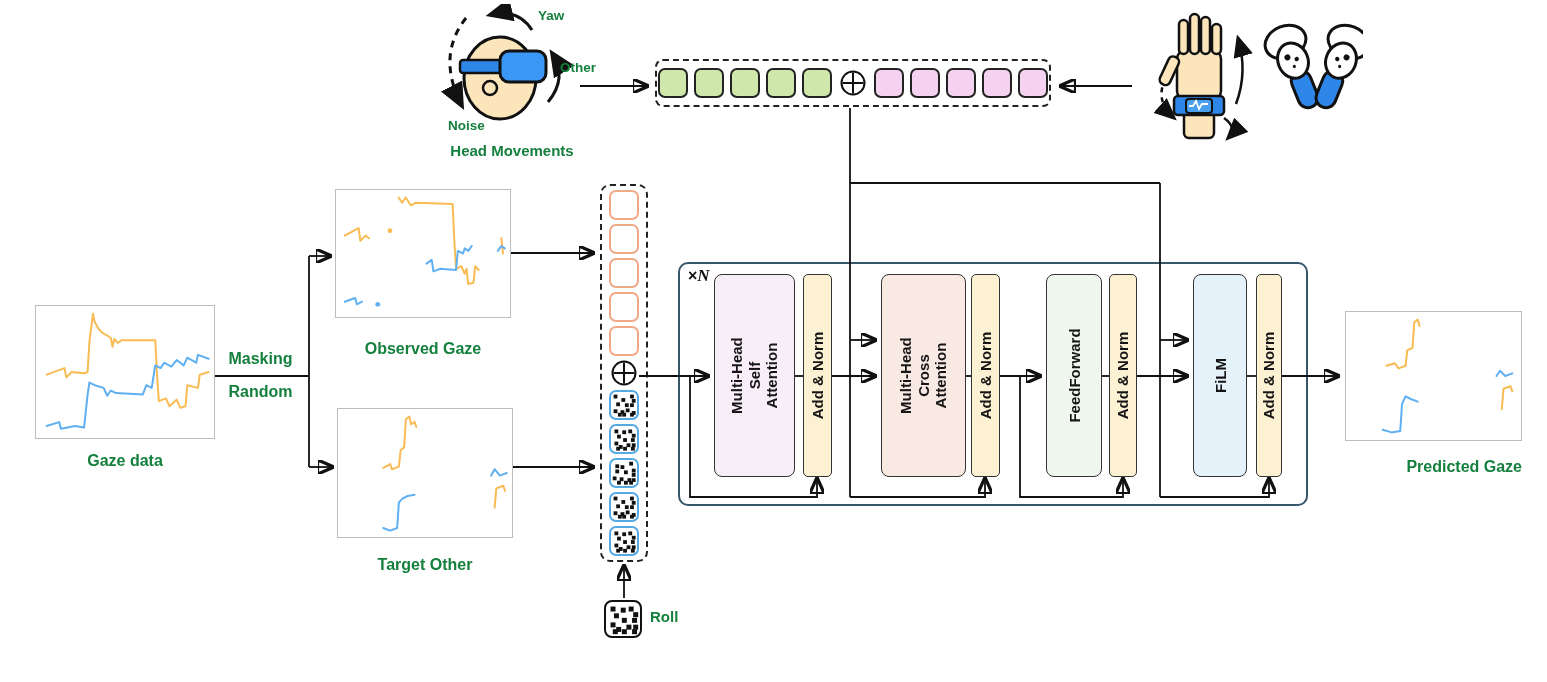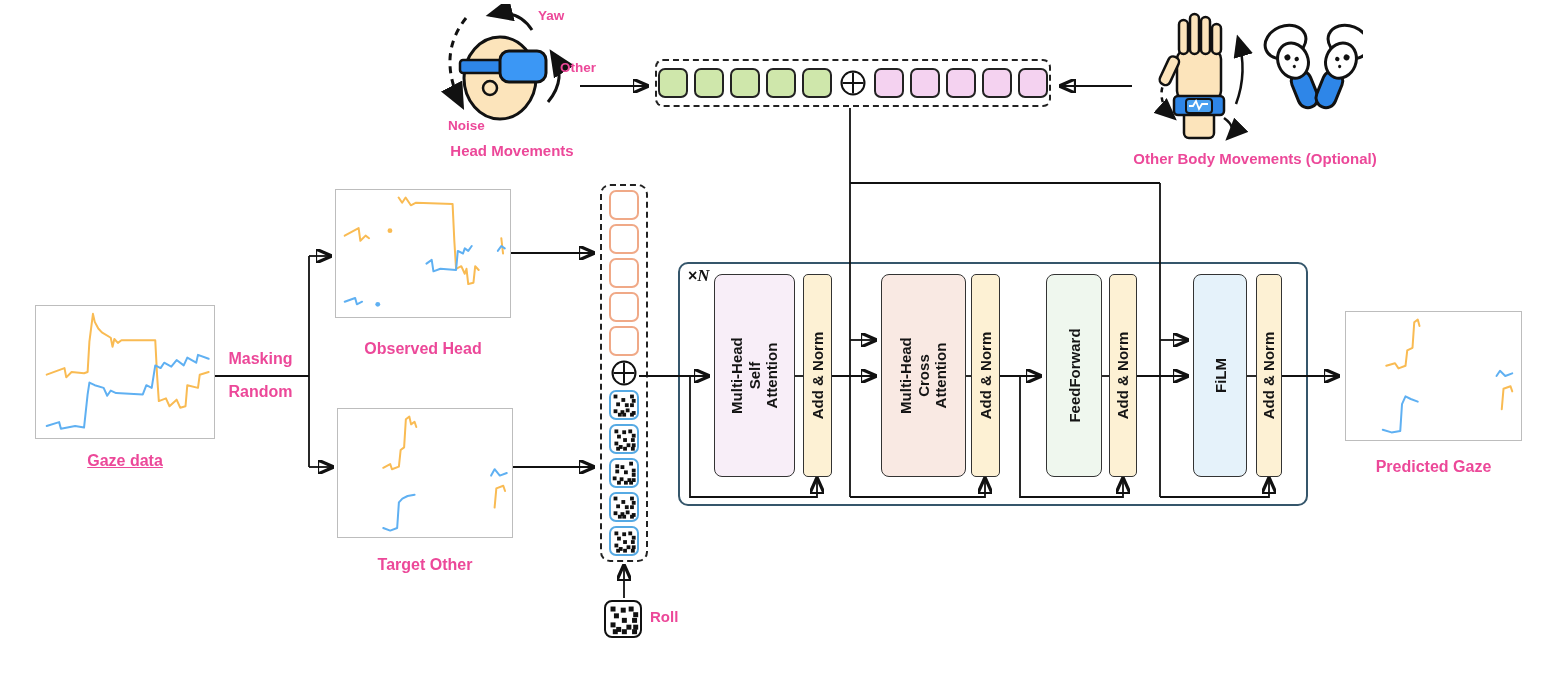--- a/index.html
+++ b/index.html
@@ -1,18 +1,18 @@
 <!DOCTYPE html>
 <html><head>
 <meta charset="utf-8">
 <style>
   html,body{margin:0;padding:0;background:#fff;font-family:"Liberation Sans",sans-serif;color:#111;}
   #canvas{position:relative;width:1547px;height:682px;background:#fff;overflow:hidden;}
   .abs{position:absolute;}
-  .lbl{position:absolute;font-weight:700;font-size:16px;color:#ec4899;text-align:center;}
+  .lbl{position:absolute;font-weight:700;font-size:16px;color:#15803d;text-align:center;}
   .lbl.sm{font-size:13.5px;}
   
   .plot{position:absolute;background:#fff;border:1px solid #bdbdbd;box-sizing:border-box;}
   .plot svg{width:100%;height:100%;display:block;}
   
   .seq-box{position:absolute;left:655px;top:59px;width:396px;height:48px;border:2px dashed #222;
            border-radius:8px;display:flex;align-items:center;justify-content:center;box-sizing:border-box;}
   .hstack{display:flex;flex-direction:row;align-items:center;gap:6px;}
   .vstack{display:flex;flex-direction:column;align-items:center;gap:4px;}
   .tok{width:30px;height:30px;border-radius:7px;border:2px solid #222;box-sizing:border-box;background:#fff;flex:0 0 auto;}
@@ -113,66 +113,65 @@
       <g transform="translate(190,62) rotate(22)">
         <ellipse cx="0" cy="-28" rx="21" ry="16" fill="#fff" stroke="#111" stroke-width="3"></ellipse>
         <rect x="-10" y="4" width="20" height="38" rx="10" fill="#2e86e8" stroke="#111" stroke-width="3"></rect>
         <ellipse cx="0" cy="-8" rx="15" ry="18" fill="#fff" stroke="#111" stroke-width="3"></ellipse>
         <circle cx="4" cy="-13" r="3" fill="#111"></circle>
         <circle cx="-4" cy="-8" r="2.2" fill="#111"></circle>
         <circle cx="1" cy="-2" r="1.6" fill="#111"></circle>
       </g>
     </g>
   </svg>
-  <div class="lbl" style="left:1085px;top:150px;width:340px;font-size:15px;">Other Body Movements (Optional)</div>
 
   <div class="plot" style="left:35px;top:305px;width:180px;height:134px;">
     <svg viewBox="0 0 100 74" preserveAspectRatio="none">
         <polyline points="6.0,38.5 16.0,34.8 17.0,40.0 20.0,37.0 27.0,37.7 29.0,37.0 30.0,20.0 32.0,4.4 33.0,8.9 35.0,12.6 37.0,14.8 42.0,17.8 43.0,22.9 44.0,18.5 46.0,20.7 48.0,19.2 67.0,19.2 68.0,38.5 69.0,53.3 73.0,51.8 75.0,56.2 79.0,52.5 81.0,57.0 84.0,56.2 85.0,44.4 91.0,45.9 92.0,38.5 97.0,37.0" fill="none" stroke="#f9bb53" stroke-width="2" stroke-linejoin="round" stroke-linecap="round" vector-effect="non-scaling-stroke"></polyline>
         <polyline points="6.0,67.3 13.0,65.1 14.0,68.8 22.0,67.3 27.0,68.1 29.0,49.6 30.0,42.9 33.0,44.4 38.0,45.9 40.0,50.3 42.0,47.4 45.0,48.8 60.0,49.6 62.0,44.4 65.0,45.9 67.0,33.3 70.0,34.8 72.0,31.8 76.0,34.0 79.0,30.3 83.0,33.3 85.0,28.9 90.0,31.8 91.0,27.4 97.0,29.6" fill="none" stroke="#5fb0f2" stroke-width="2" stroke-linejoin="round" stroke-linecap="round" vector-effect="non-scaling-stroke"></polyline>
       </svg>
   </div>
-  <div class="lbl" style="left:35px;top:452px;width:180px;text-decoration:underline;">Gaze data</div>
+  <div class="lbl" style="left:35px;top:452px;width:180px;">Gaze data</div>
 
   <div class="lbl" style="left:213px;top:350px;width:95px;">Masking</div>
   <div class="lbl" style="left:213px;top:383px;width:95px;">Random</div>
 
   <div class="plot" style="left:335px;top:189px;width:176px;height:129px;">
     <svg viewBox="0 0 100 74" preserveAspectRatio="none">
         <polyline points="5.0,26.6 13.0,22.2 14.0,29.6 17.0,26.6 19.0,28.1" fill="none" stroke="#f9bb53" stroke-width="2" stroke-linejoin="round" stroke-linecap="round" vector-effect="non-scaling-stroke"></polyline>
         <circle cx="31" cy="23.68" r="1.4" fill="#f9bb53"></circle>
         <polyline points="36.0,4.4 38.0,7.4 40.0,4.4 43.0,8.9 46.0,7.4 67.0,8.1 68.0,29.6 69.0,45.9 72.0,44.4 74.0,48.8 75.0,45.9 76.0,54.8 79.0,54.0 80.0,44.4 82.0,46.6" fill="none" stroke="#f9bb53" stroke-width="2" stroke-linejoin="round" stroke-linecap="round" vector-effect="non-scaling-stroke"></polyline>
         <polyline points="95.0,28.1 96.0,37.0" fill="none" stroke="#f9bb53" stroke-width="2" stroke-linejoin="round" stroke-linecap="round" vector-effect="non-scaling-stroke"></polyline>
         <polyline points="5.0,65.1 11.0,62.9 12.0,66.6 15.0,65.1" fill="none" stroke="#5fb0f2" stroke-width="2" stroke-linejoin="round" stroke-linecap="round" vector-effect="non-scaling-stroke"></polyline>
         <circle cx="24" cy="66.60000000000001" r="1.4" fill="#5fb0f2"></circle>
         <polyline points="52.0,42.9 55.0,40.7 56.0,47.4 60.0,45.9 69.0,46.6 70.0,35.5 73.0,37.0 74.0,34.0 76.0,35.5 78.0,32.6" fill="none" stroke="#5fb0f2" stroke-width="2" stroke-linejoin="round" stroke-linecap="round" vector-effect="non-scaling-stroke"></polyline>
         <polyline points="93.0,35.5 95.0,32.6 97.0,34.0" fill="none" stroke="#5fb0f2" stroke-width="2" stroke-linejoin="round" stroke-linecap="round" vector-effect="non-scaling-stroke"></polyline>
       </svg>
   </div>
-  <div class="lbl" style="left:335px;top:340px;width:176px;">Observed Head</div>
+  <div class="lbl" style="left:335px;top:340px;width:176px;">Observed Gaze</div>
 
   <div class="plot" style="left:337px;top:408px;width:176px;height:130px;">
     <svg viewBox="0 0 100 74" preserveAspectRatio="none">
         <polyline points="26.0,34.0 30.0,31.8 31.0,34.8 35.0,33.3 36.0,23.7 38.0,22.2 39.0,5.9 41.0,4.4 42.0,8.9 44.0,7.4 45.0,10.4" fill="none" stroke="#f9bb53" stroke-width="2" stroke-linejoin="round" stroke-linecap="round" vector-effect="non-scaling-stroke"></polyline>
         <polyline points="90.0,57.0 91.0,45.9 95.0,44.4 96.0,47.4" fill="none" stroke="#f9bb53" stroke-width="2" stroke-linejoin="round" stroke-linecap="round" vector-effect="non-scaling-stroke"></polyline>
         <polyline points="26.0,68.8 30.0,70.3 34.0,68.8 35.0,54.0 37.0,51.8 40.0,50.3 44.0,49.6" fill="none" stroke="#5fb0f2" stroke-width="2" stroke-linejoin="round" stroke-linecap="round" vector-effect="non-scaling-stroke"></polyline>
         <polyline points="88.0,38.5 90.0,34.8 93.0,38.5 97.0,37.0" fill="none" stroke="#5fb0f2" stroke-width="2" stroke-linejoin="round" stroke-linecap="round" vector-effect="non-scaling-stroke"></polyline>
       </svg>
   </div>
   <div class="lbl" style="left:337px;top:556px;width:176px;">Target Other</div>
 
   <div class="plot" style="left:1345px;top:311px;width:177px;height:130px;">
     <svg viewBox="0 0 100 74" preserveAspectRatio="none">
         <polyline points="23.0,31.1 28.0,29.6 30.0,32.6 34.0,31.1 35.0,22.2 38.0,20.7 39.0,5.9 41.0,4.4 42.0,8.1" fill="none" stroke="#f9bb53" stroke-width="2" stroke-linejoin="round" stroke-linecap="round" vector-effect="non-scaling-stroke"></polyline>
         <polyline points="89.0,56.2 90.0,44.4 94.0,42.9 95.0,45.9" fill="none" stroke="#f9bb53" stroke-width="2" stroke-linejoin="round" stroke-linecap="round" vector-effect="non-scaling-stroke"></polyline>
         <polyline points="21.0,68.1 26.0,69.6 31.0,68.8 32.0,53.3 34.0,48.8 37.0,50.3 41.0,51.8" fill="none" stroke="#5fb0f2" stroke-width="2" stroke-linejoin="round" stroke-linecap="round" vector-effect="non-scaling-stroke"></polyline>
         <polyline points="86.0,37.0 88.0,34.0 91.0,37.0 95.0,35.5" fill="none" stroke="#5fb0f2" stroke-width="2" stroke-linejoin="round" stroke-linecap="round" vector-effect="non-scaling-stroke"></polyline>
       </svg>
   </div>
-  <div class="lbl" style="left:1345px;top:458px;width:177px;">Predicted Gaze</div>
+  <div class="lbl" style="left:1345px;top:458px;width:177px;text-align:right;">Predicted Gaze</div>
 
   <div class="col-box">
     <div class="vstack" id="col-top">
         <div class="tok" style="background: rgb(255, 255, 255); border-color: rgb(240, 169, 135);"></div>
         <div class="tok" style="background: rgb(255, 255, 255); border-color: rgb(240, 169, 135);"></div>
         <div class="tok" style="background: rgb(255, 255, 255); border-color: rgb(240, 169, 135);"></div>
         <div class="tok" style="background: rgb(255, 255, 255); border-color: rgb(240, 169, 135);"></div>
         <div class="tok" style="background: rgb(255, 255, 255); border-color: rgb(240, 169, 135);"></div>
       </div>
     <svg width="26" height="26" viewBox="0 0 26 26">

